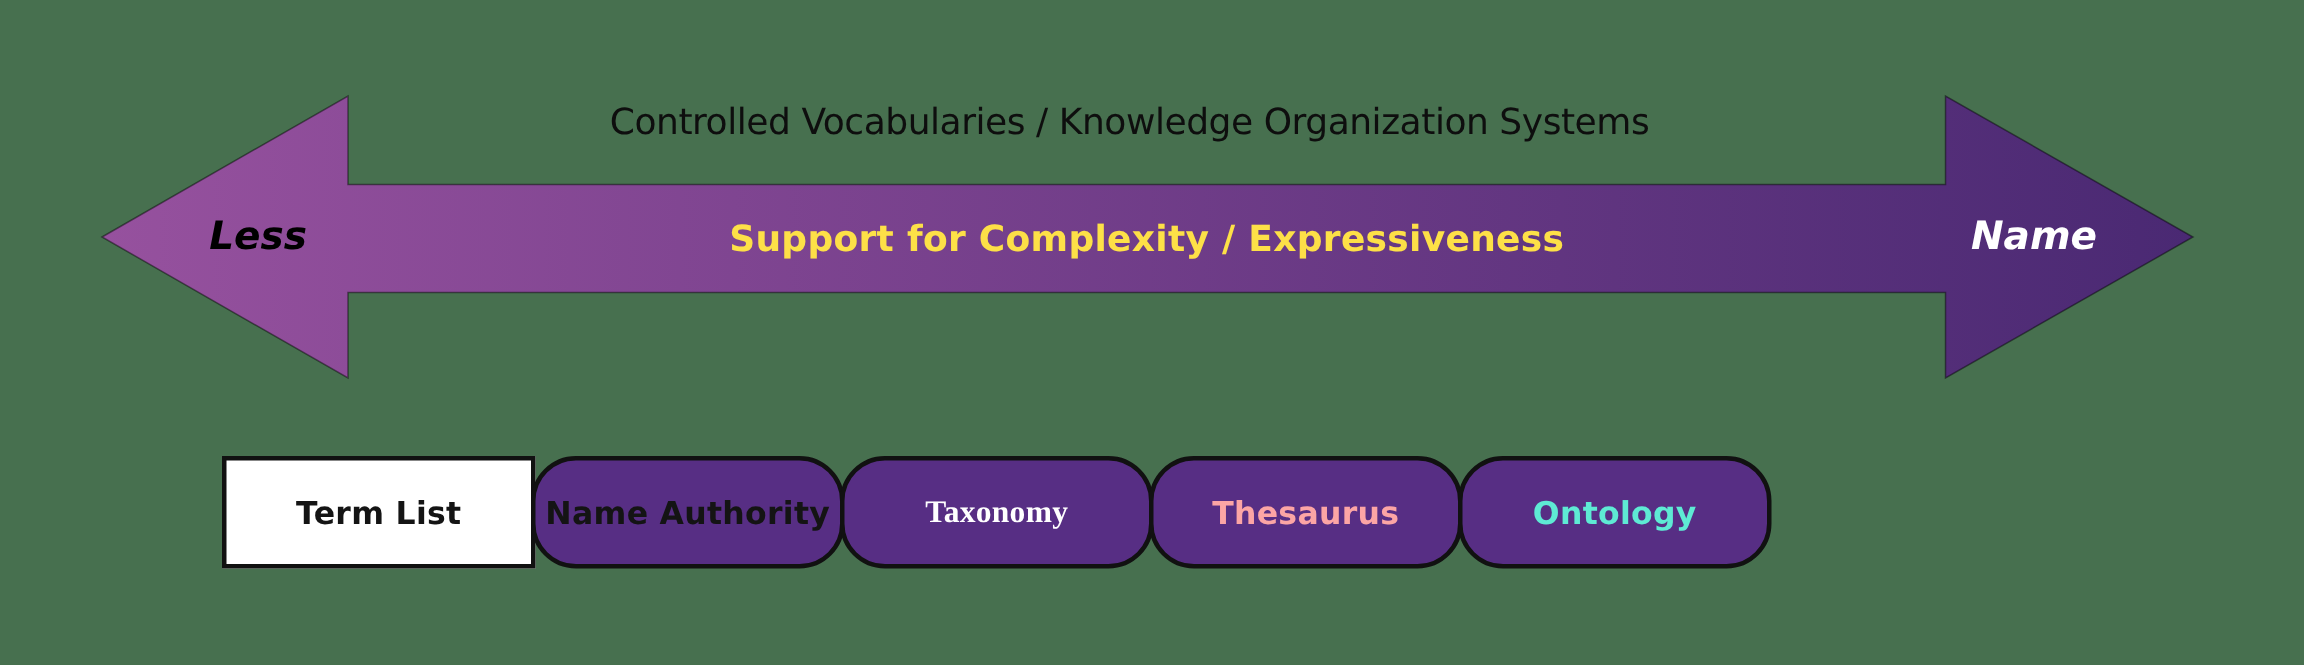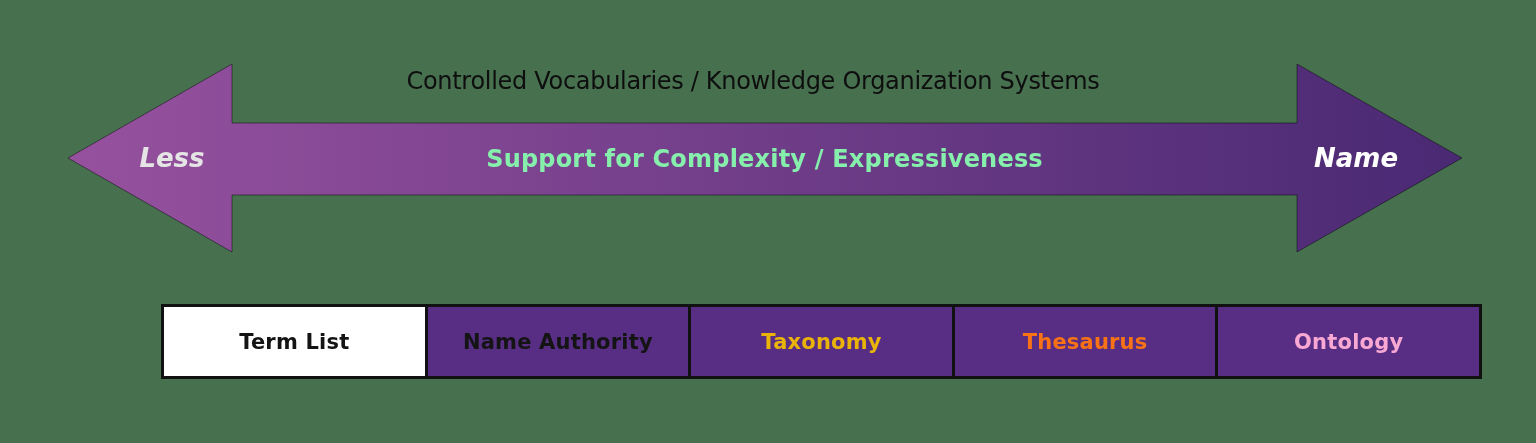--- a/index.html
+++ b/index.html
@@ -55,65 +55,66 @@
     width: 1065px;
     text-align: center;
     font-size: 24px;
     font-weight: 700;
     letter-spacing: 0.2px;
     line-height: 32px;
     color: #ffffff;
   }
   .vocab-row {
     position: absolute;
-    left: 161px;
+    left: 148px;
     top: 304px;
-    width: 1321px;
+    width: 1033px;
     height: 75px;
     display: flex;
   }
   .vocab-box {
     flex: 1 1 0;
     box-sizing: border-box;
     border: 3px solid #111111;
     display: flex;
     align-items: center;
     justify-content: center;
     font-size: 21px;
     font-weight: 700;
     letter-spacing: 0.2px;
   }
   .vocab-box + .vocab-box {
     margin-left: -3px;
+    border-radius: 30px;
   }
 </style>
 </head>
 <body style="background: rgb(71, 112, 79);">
 
 <div class="stage">
 
   <div class="diagram-title" style="color: rgb(14, 14, 14);">Controlled Vocabularies / Knowledge Organization Systems</div>
 
   <svg class="arrow-svg" viewBox="0 0 1410 204" aria-hidden="true">
     <defs>
       <linearGradient id="arrow-grad" x1="0" y1="0" x2="1" y2="0">
         <stop id="grad-start" offset="0" stop-color="#96519e"></stop>
         <stop id="grad-end" offset="1" stop-color="#4a2973"></stop>
       </linearGradient>
     </defs>
     <polygon points="8,102 172,8 172,67 1237,67 1237,8 1402,102 1237,196 1237,139 172,139 172,196" fill="url(#arrow-grad)" stroke="rgba(0,0,0,0.45)" stroke-width="1"></polygon>
   </svg>
 
-  <div class="end-label less" style="color: #e5e5e5;">Less</div>
+  <div class="end-label less" style="color: #000000;">Less</div>
 
-  <div class="arrow-center-label" style="color: #86efac;">Support for Complexity / Expressiveness</div>
+  <div class="arrow-center-label" style="color: #fde047;">Support for Complexity / Expressiveness</div>
 
   <div class="end-label more" style="color: rgb(255, 255, 255);">Name</div>
 
   <div class="vocab-row">
     <div class="vocab-box" style="background-color: rgb(255, 255, 255); color: rgb(20, 20, 20); border-color: rgb(17, 17, 17);">Term List</div>
     <div class="vocab-box" style="background-color: rgb(87, 46, 132); color: rgb(20, 20, 20); border-color: rgb(17, 17, 17);">Name Authority</div>
-    <div class="vocab-box" style="background-color: rgb(87, 46, 132); color: #eab308; border-color: rgb(17, 17, 17);">Taxonomy</div>
-    <div class="vocab-box" style="background-color: rgb(87, 46, 132); color: #f97316; border-color: rgb(17, 17, 17);">Thesaurus</div>
-    <div class="vocab-box" style="background-color: rgb(87, 46, 132); color: #f9a8d4; border-color: rgb(17, 17, 17);">Ontology</div>
+    <div class="vocab-box" style="background-color: rgb(87, 46, 132); color: #ffffff; border-color: rgb(17, 17, 17); font-family: Liberation Serif, serif;">Taxonomy</div>
+    <div class="vocab-box" style="background-color: rgb(87, 46, 132); color: #fca5a5; border-color: rgb(17, 17, 17);">Thesaurus</div>
+    <div class="vocab-box" style="background-color: rgb(87, 46, 132); color: #5eead4; border-color: rgb(17, 17, 17);">Ontology</div>
   </div>
 
 </div>
 
 </body></html>

